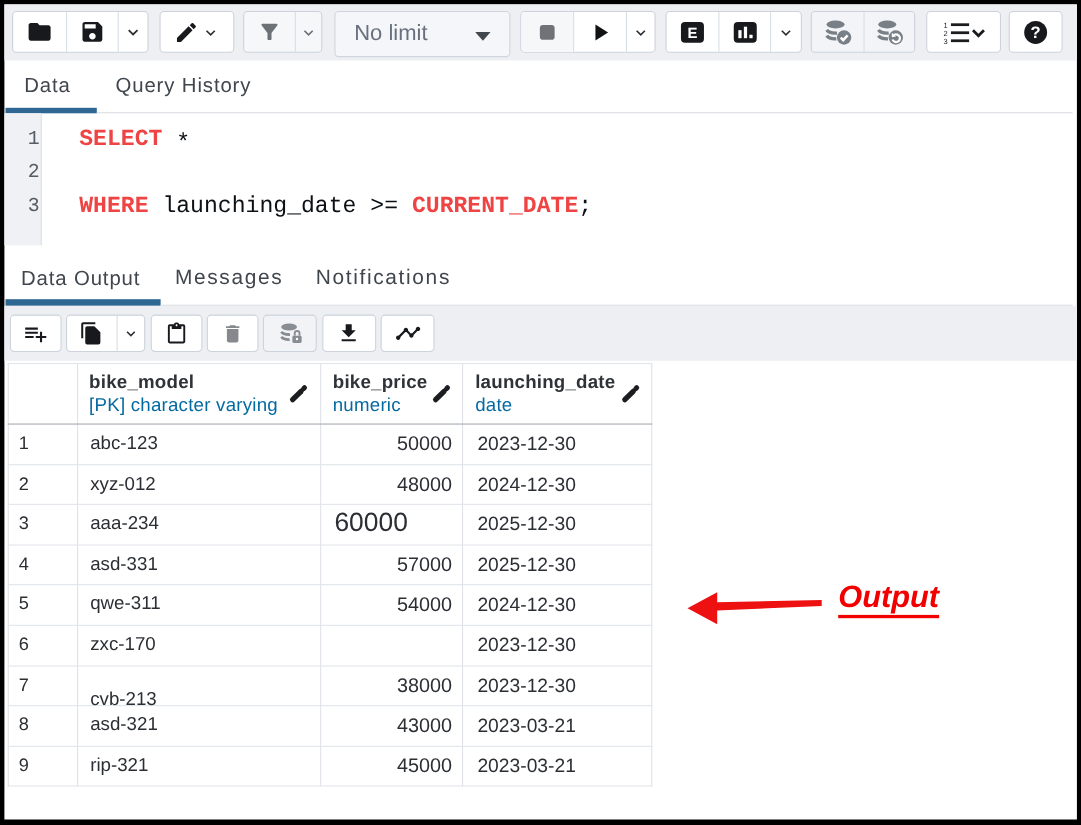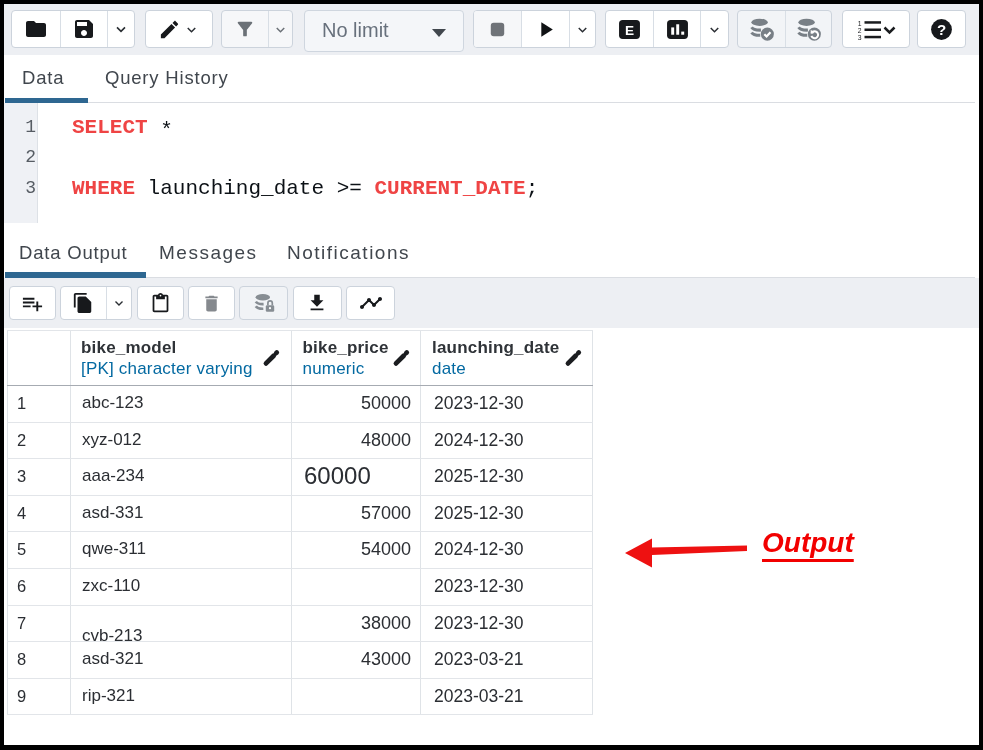--- a/index.html
+++ b/index.html
@@ -280,31 +280,32 @@
 <div class="cell" style="left:430px; top:454.2px; height:36.6px; line-height:36.6px; font-size:17.5px;">2025-12-30</div>
 <div class="cell" style="left:13px; top:490.8px; height:36.6px; line-height:36.6px; font-size:16.5px;">4</div>
 <div class="cell" style="left:78px; top:490.8px; height:36.6px; line-height:36.6px;">asd-331</div>
 <div class="cell" style="left:300px; top:490.8px; width:107px; height:36.6px; line-height:36.6px; text-align:right; font-size:18px;">57000</div>
 <div class="cell" style="left:430px; top:490.8px; height:36.6px; line-height:36.6px; font-size:17.5px;">2025-12-30</div>
 <div class="cell" style="left:13px; top:527.4px; height:36.6px; line-height:36.6px; font-size:16.5px;">5</div>
 <div class="cell" style="left:78px; top:527.4px; height:36.6px; line-height:36.6px;">qwe-311</div>
 <div class="cell" style="left:300px; top:527.4px; width:107px; height:36.6px; line-height:36.6px; text-align:right; font-size:18px;">54000</div>
 <div class="cell" style="left:430px; top:527.4px; height:36.6px; line-height:36.6px; font-size:17.5px;">2024-12-30</div>
 <div class="cell" style="left:13px; top:564.0px; height:36.6px; line-height:36.6px; font-size:16.5px;">6</div>
-<div class="cell" style="left:78px; top:564.0px; height:36.6px; line-height:36.6px;">zxc-110</div>
+<div class="cell" style="left:78px; top:564.0px; height:36.6px; line-height:36.6px;">zxc-170</div>
 <div class="cell" style="left:430px; top:564.0px; height:36.6px; line-height:36.6px; font-size:17.5px;">2023-12-30</div>
 <div class="cell" style="left:13px; top:600.6px; height:36.6px; line-height:36.6px; font-size:16.5px;">7</div>
 <div class="cell" style="left:78px; top:614px; height:36.6px; line-height:36.6px;">cvb-213</div>
 <div class="cell" style="left:300px; top:600.6px; width:107px; height:36.6px; line-height:36.6px; text-align:right; font-size:18px;">38000</div>
 <div class="cell" style="left:430px; top:600.6px; height:36.6px; line-height:36.6px; font-size:17.5px;">2023-12-30</div>
 <div class="cell" style="left:13px; top:637.2px; height:36.6px; line-height:36.6px; font-size:16.5px;">8</div>
 <div class="cell" style="left:78px; top:637.2px; height:36.6px; line-height:36.6px;">asd-321</div>
 <div class="cell" style="left:300px; top:637.2px; width:107px; height:36.6px; line-height:36.6px; text-align:right; font-size:18px;">43000</div>
 <div class="cell" style="left:430px; top:637.2px; height:36.6px; line-height:36.6px; font-size:17.5px;">2023-03-21</div>
 <div class="cell" style="left:13px; top:673.8px; height:36.6px; line-height:36.6px; font-size:16.5px;">9</div>
 <div class="cell" style="left:78px; top:673.8px; height:36.6px; line-height:36.6px;">rip-321</div>
+<div class="cell" style="left:300px; top:673.8px; width:107px; height:36.6px; line-height:36.6px; text-align:right; font-size:18px;">45000</div>
 <div class="cell" style="left:430px; top:673.8px; height:36.6px; line-height:36.6px; font-size:17.5px;">2023-03-21</div>
 
 <svg class="abs" style="left:617px; top:526px;" width="136" height="44" viewBox="0 0 136 44">
   <polygon points="4,23 31,8.5 31,17.5 126,15.5 126,21 31,25 31,37.5" fill="#ee1111"></polygon>
 </svg>
 <div class="abs" style="left:758px; top:523px; font-size:28px; font-weight:bold; font-style:italic; color:#f20000; text-decoration:underline; text-underline-offset:7px; text-decoration-thickness:3px;">Output</div>
 </div>
 
 </body></html>

